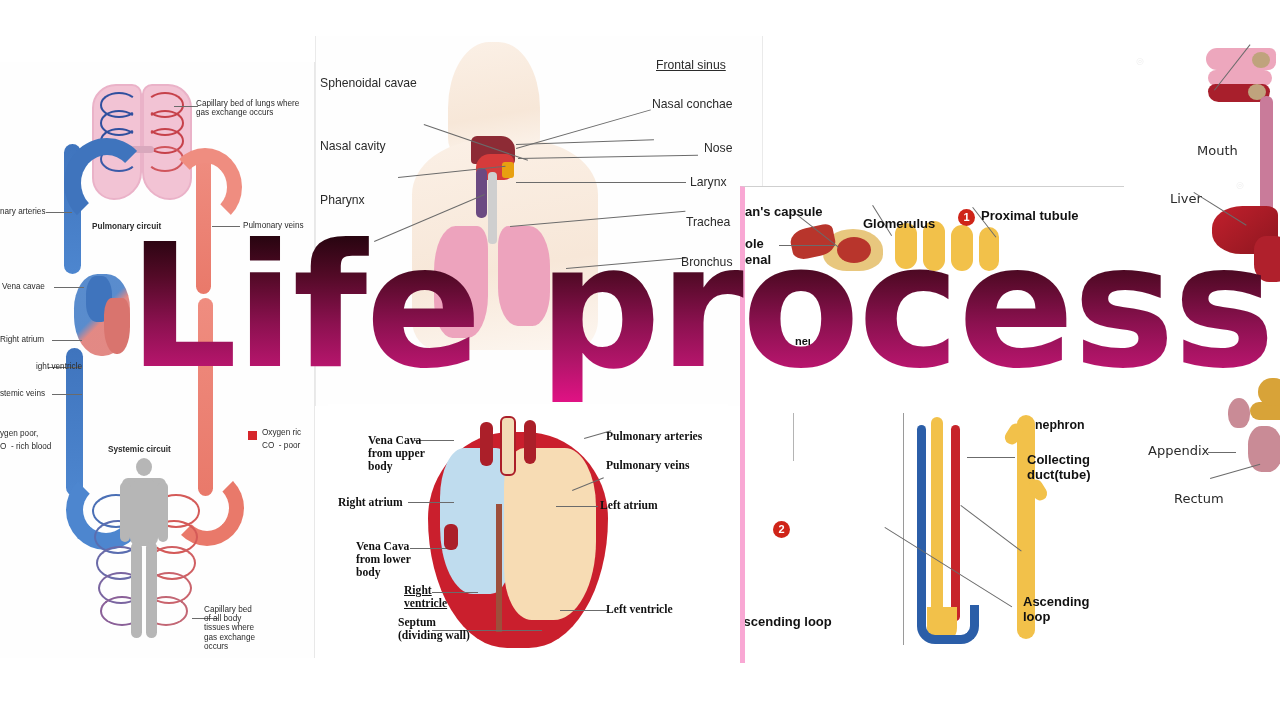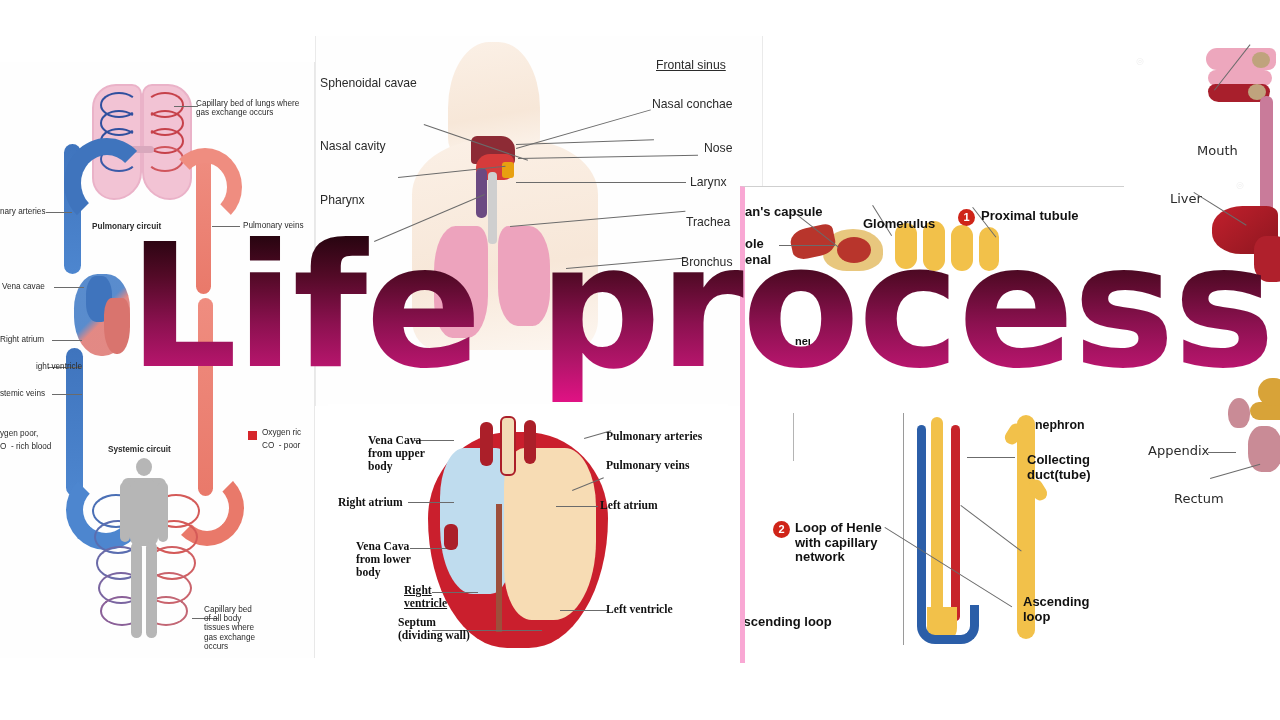--- a/index.html
+++ b/index.html
@@ -380,23 +380,20 @@
     <div class="lbl" style="left:236px;top:22px;">Proximal tubule</div>
     <div class="lbl" style="left:0px;top:50px;">ole</div>
     <div class="lbl" style="left:0px;top:66px;">enal</div>
     <div class="lbl" style="left:50px;top:148px;font-size:11px;">neı
 rte</div>
 
     <div class="lbl" style="left:290px;top:232px;font-size:12.4px;">nephron</div>
     <div class="lbl" style="left:282px;top:266px;">Collecting
 duct(tube)</div>
     <div class="numdot" style="left:28px;top:334px;">2</div>
-    <div class="lbl" style="left:50px;top:334px;">Loop of Henle
-with capillary
-network</div>
     <div class="lbl" style="left:-18px;top:428px;">Descending loop</div>
     <div class="lbl" style="left:278px;top:408px;">Ascending
 loop</div>
 
   </div>
 
   <div class="panel" id="panel-digestive">
 
     <div style="position:absolute;left:82px;top:48px;width:70px;height:22px;background:#eda7bd;border-radius:14px 8px 10px 14px;"></div>
     <div style="position:absolute;left:84px;top:70px;width:64px;height:16px;background:#eda7bd;border-radius:10px;"></div>

